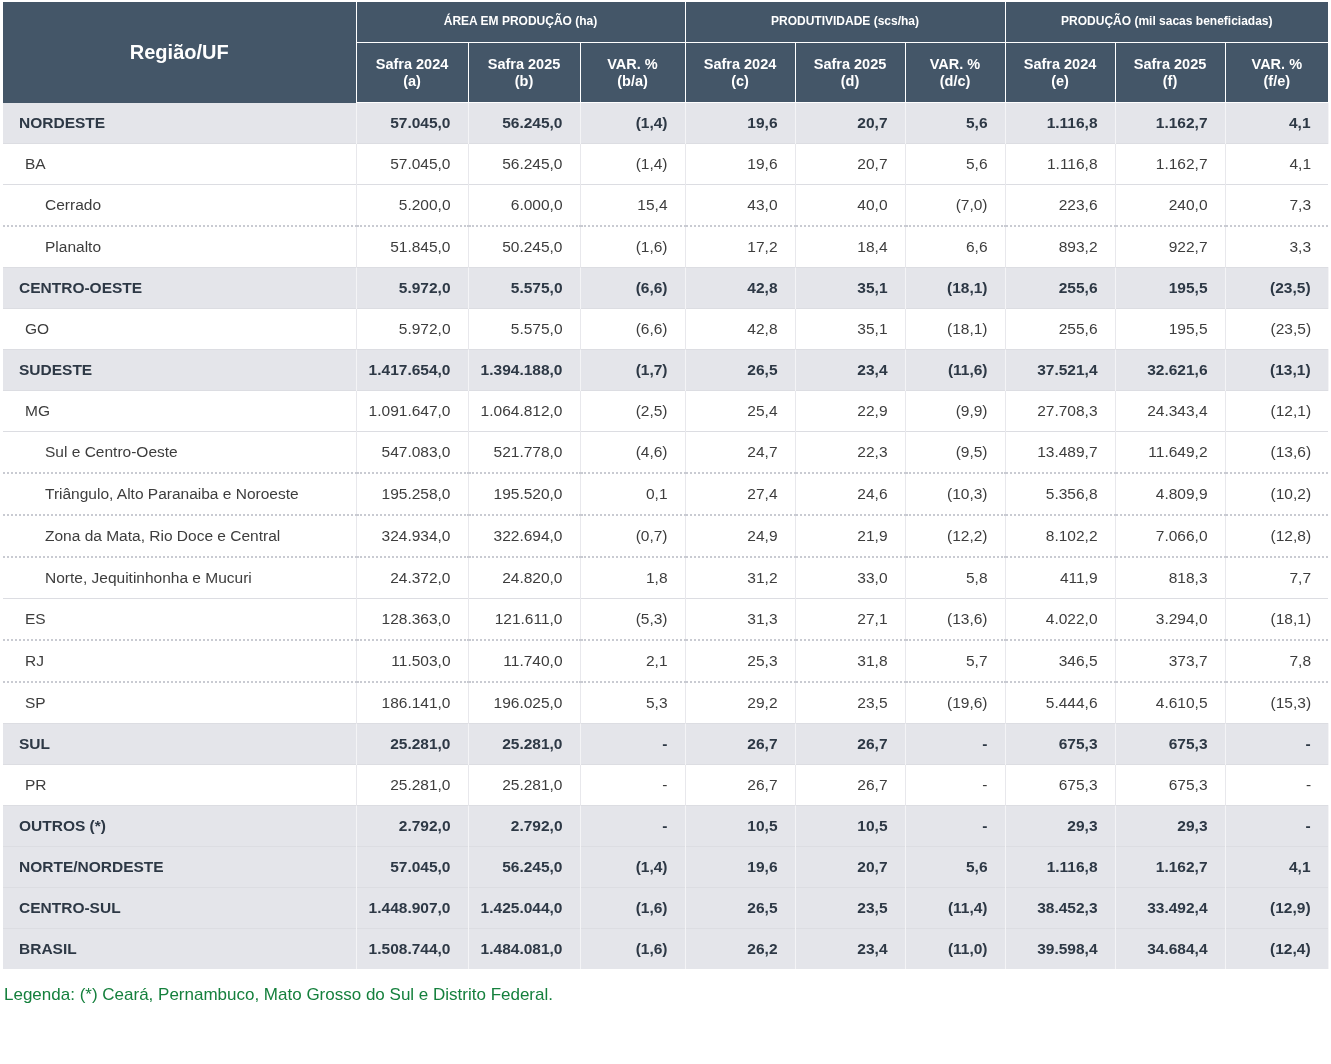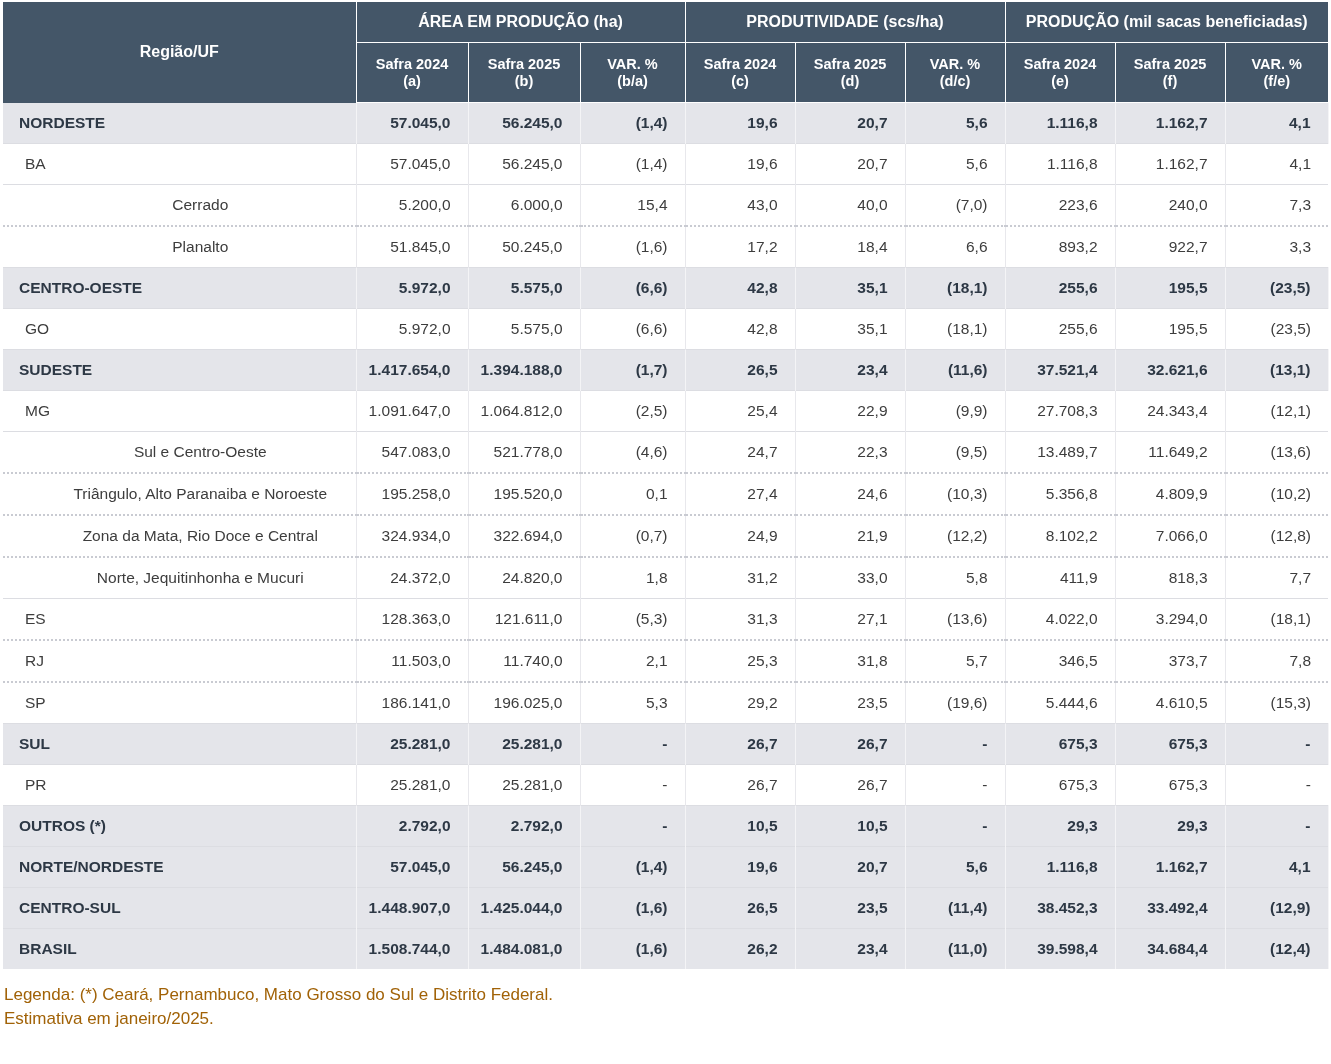--- a/index.html
+++ b/index.html
@@ -36,27 +36,27 @@
     font-weight: bold;
     text-align: center;
     vertical-align: middle;
     border-right: 1px solid #ffffff;
     border-bottom: 1px solid #ffffff;
     padding: 0;
     line-height: 1.15;
   }
   thead th.last-col { border-right: none; }
   th.region-head {
-    font-size: 16px;
+    font-size: 20px;
     height: 99px;
     border-bottom: none;
     margin-left: 22px;
   }
   th.group-head {
-    font-size: 16px;
+    font-size: 12px;
     height: 40px;
   }
   th.sub-head {
     font-size: 14.5px;
     height: 59px;
     padding: 0 2px;
   }
   th.sub-head .l1 { display:block; }
   th.sub-head .l2 { display:block; }
 
@@ -75,21 +75,21 @@
     text-align: right;
     padding-right: 17px;
     white-space: nowrap;
   }
   tbody td.name {
     text-align: left;
     padding-left: 16px;
     white-space: nowrap;
   }
   tbody tr.lvl1 td.name { padding-left: 22px; }
-  tbody tr.lvl2 td.name { padding-left: 42px; text-align: center; }
+  tbody tr.lvl2 td.name { padding-left: 42px; }
 
   
   tbody tr.shaded td {
     background: #e4e5ea;
     font-weight: bold;
     color: #2d3845;
     border-right: 1px solid #f4f4f6;
   }
   tbody tr.shaded td.name { color: #2d3845; }
 
@@ -101,21 +101,21 @@
   tbody tr.solid-top td {
     border-top: 1px solid #dcdde2;
   }
   tbody tr.first-row td { border-top: none; }
 
   
   .legend {
     margin: 14px 0 0 4px;
     font-size: 17px;
     line-height: 1.42;
-    color: #a16207;
+    color: #15803d;
   }
   .legend div { white-space: nowrap; }
 </style>
 </head>
 <body>
 
 <div class="page">
 
   <table class="data-table">
     <colgroup>
@@ -429,16 +429,15 @@
           <td class="num">(11,0)</td>
           <td class="num">39.598,4</td>
           <td class="num">34.684,4</td>
           <td class="num c-last">(12,4)</td>
         </tr>
       </tbody>
   </table>
 
   <div class="legend">
     <div>Legenda: (*) Ceará, Pernambuco, Mato Grosso do Sul e Distrito Federal.</div>
-    <div>Estimativa em janeiro/2025.</div>
   </div>
 
 </div>
 
 </body></html>

